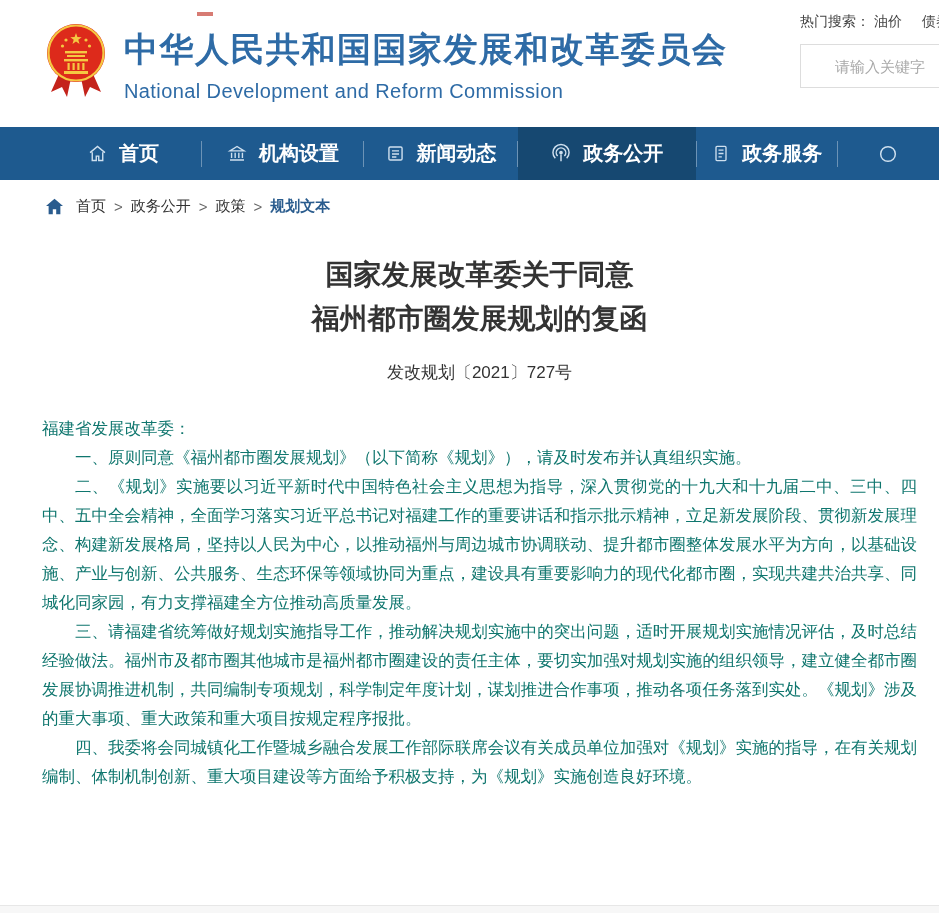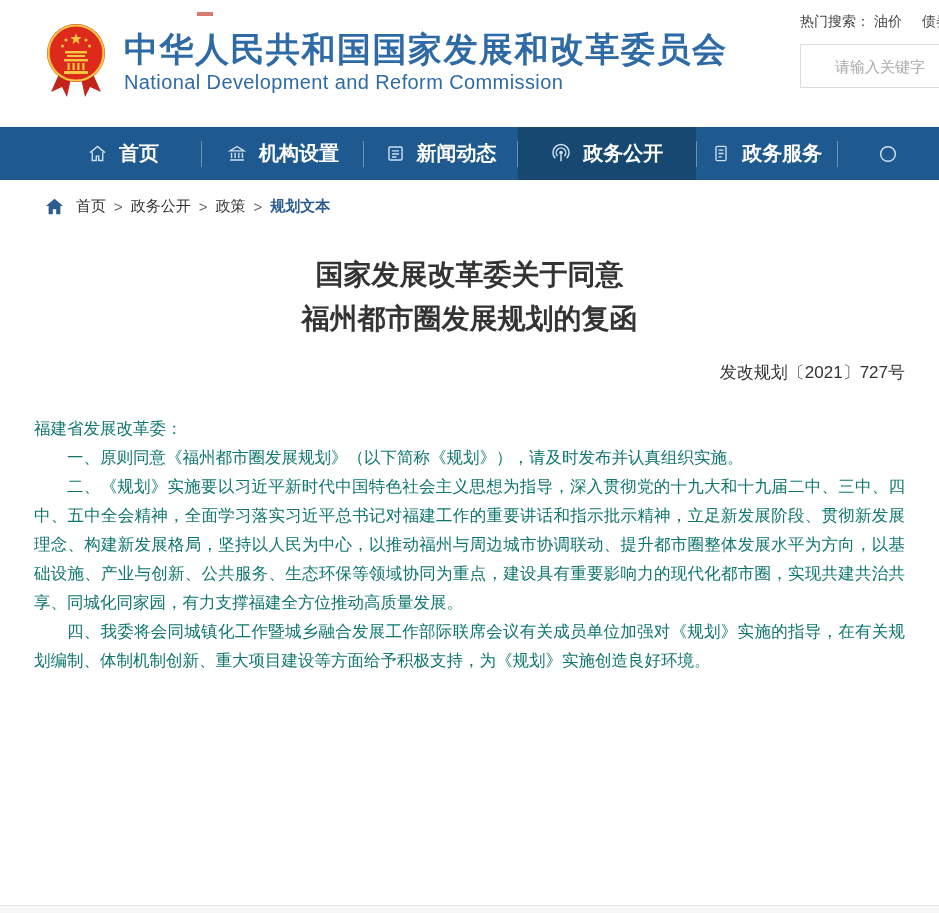--- a/index.html
+++ b/index.html
@@ -8,21 +8,21 @@
     position:relative; width:939px; height:913px; overflow:hidden;
     background:#fff; font-family:"Liberation Sans","DejaVu Sans",sans-serif;
   }
 
   
   .header { position:relative; height:127px; background:#fff; }
   .red-mark { position:absolute; left:197px; top:12px; width:16px; height:4px; background:#c64338; opacity:.7; }
   .emblem { position:absolute; left:44px; top:18px; width:64px; height:92px; }
   .titles { position:absolute; left:124px; top:30px; white-space:nowrap; }
   .title-zh { font-size:34px; font-weight:bold; color:#2e6ba6; letter-spacing:1.5px; line-height:1.12;text-align:center; }
-  .title-en { font-size:20px; color:#2e6ba6; margin-top:3px; letter-spacing:.4px; }
+  .title-en { font-size:20px; color:#2e6ba6; margin-top:12px; letter-spacing:.4px; }
   .hot-search { position:absolute; left:800px; top:13px; font-size:14px; color:#444; white-space:nowrap; }
   .hot-search .hs-link { color:#444; text-decoration:none; margin-right:16px; cursor:pointer;margin-top:8px; }
   .search-box {
     position:absolute; left:800px; top:44px; width:230px; height:44px;
     border:1px solid #ddd; background:#fff; display:flex; align-items:center; padding-left:34px;
   }
   .search-box input { border:none; outline:none; font-size:15px; color:#333; width:150px;
     font-family:"Liberation Sans","DejaVu Sans",sans-serif; }
   .search-box input::placeholder { color:#a9a9a9; }
 
@@ -41,23 +41,23 @@
   .breadcrumb {
     display:flex; align-items:center; padding:17px 0 12px 45px;
     font-size:15px; color:#333;
   }
   .crumb-home { display:flex; align-items:center; margin-right:12px; cursor:pointer; }
   .crumb-link { color:#333; text-decoration:none; cursor:pointer; }
   .crumb-sep { color:#666; margin:0 8px; }
   .crumb-current { color:#2a5c8e; font-weight:bold; }
 
   
-  .content { padding:0 34px; }
+  .content { padding:0 22px;margin-left:20px; }
   .doc-title { text-align:center; font-weight:bold; font-size:28px; line-height:44px; color:#333; margin:25px 0 20px; }
-  .doc-number { text-align:right; font-size:17px; color:#333; margin:0 0 30px; }
+  .doc-number { text-align:center; font-size:17px; color:#333; margin:0 0 30px; }
   .doc-body p { font-size:16.5px; line-height:29px; color:#0f766e; text-align:justify; }
   .indent { text-indent:2em; }
 
   .footer-strip { position:absolute; left:0; bottom:0; width:939px; height:8px; background:#f7f7f7; border-top:1px solid #e7e7e7; }
 </style>
 </head>
 <body>
 
 <div class="page">
 
@@ -171,19 +171,20 @@
     <h1 class="doc-title">
       <div>国家发展改革委关于同意</div>
       <div>福州都市圈发展规划的复函</div>
     </h1>
     <div class="doc-number">发改规划〔2021〕727号</div>
 
     <div class="doc-body">
       <p>福建省发展改革委：</p>
       <p class="indent">一、原则同意《福州都市圈发展规划》（以下简称《规划》），请及时发布并认真组织实施。</p>
       <p class="indent">二、《规划》实施要以习近平新时代中国特色社会主义思想为指导，深入贯彻党的十九大和十九届二中、三中、四中、五中全会精神，全面学习落实习近平总书记对福建工作的重要讲话和指示批示精神，立足新发展阶段、贯彻新发展理念、构建新发展格局，坚持以人民为中心，以推动福州与周边城市协调联动、提升都市圈整体发展水平为方向，以基础设施、产业与创新、公共服务、生态环保等领域协同为重点，建设具有重要影响力的现代化都市圈，实现共建共治共享、同城化同家园，有力支撑福建全方位推动高质量发展。</p>
+      <p class="indent">三、请福建省统筹做好规划实施指导工作，推动解决规划实施中的突出问题，适时开展规划实施情况评估，及时总结经验做法。福州市及都市圈其他城市是福州都市圈建设的责任主体，要切实加强对规划实施的组织领导，建立健全都市圈发展协调推进机制，共同编制专项规划，科学制定年度计划，谋划推进合作事项，推动各项任务落到实处。《规划》涉及的重大事项、重大政策和重大项目按规定程序报批。</p>
       <p class="indent">四、我委将会同城镇化工作暨城乡融合发展工作部际联席会议有关成员单位加强对《规划》实施的指导，在有关规划编制、体制机制创新、重大项目建设等方面给予积极支持，为《规划》实施创造良好环境。</p>
     </div>
 
   </div>
 
   <div class="footer-strip"></div>
 </div>
 
 </body></html>

